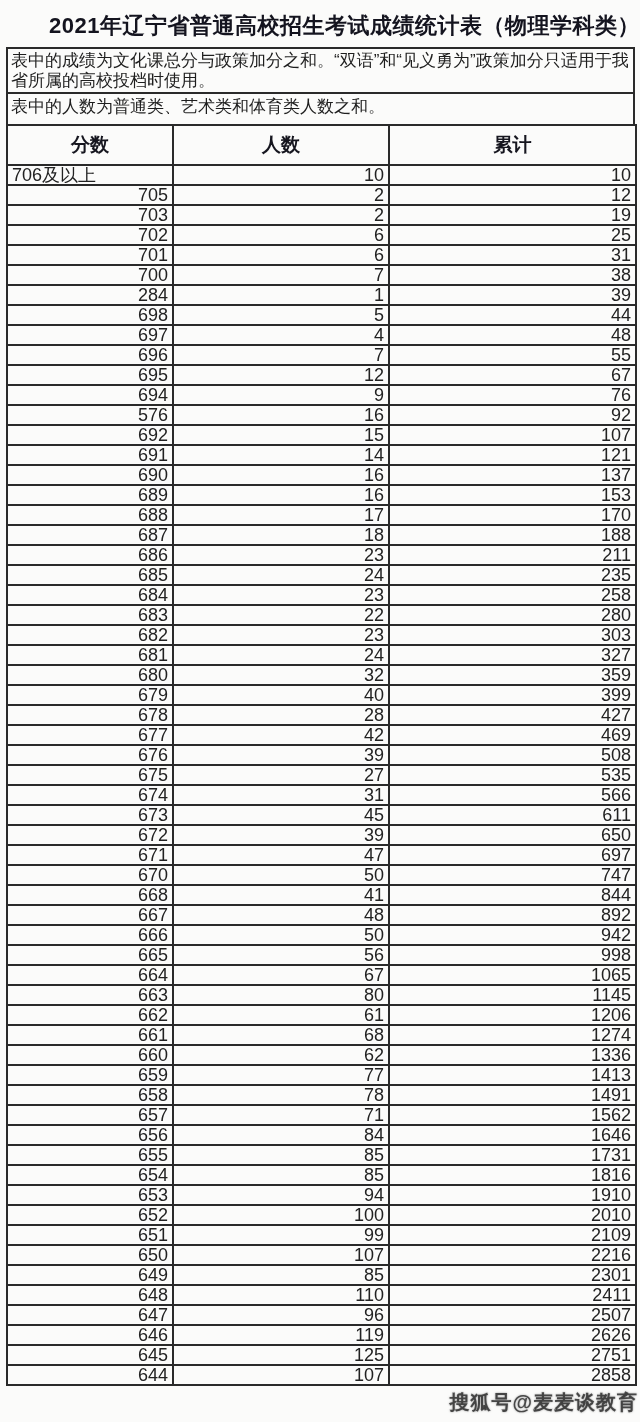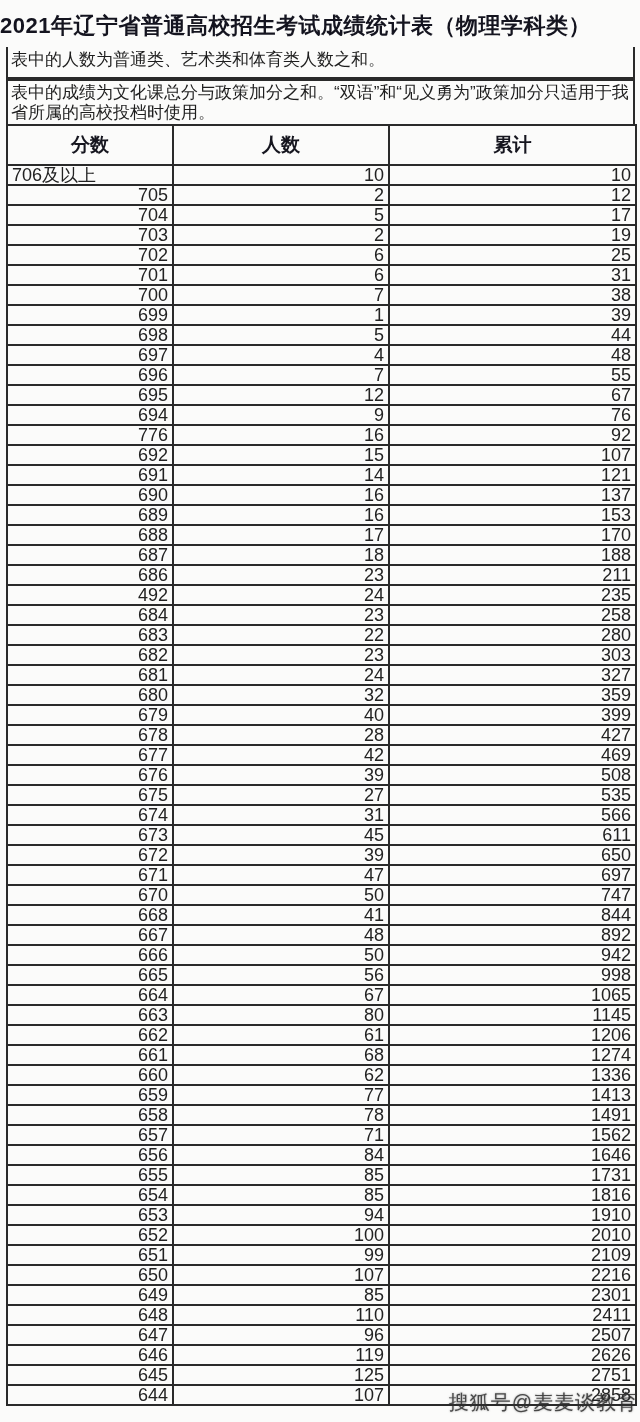--- a/index.html
+++ b/index.html
@@ -10,21 +10,21 @@
     width: 640px;
     height: 1422px;
     overflow: hidden;
     position: relative;
     background: #fbfbfa;
     font-family: "Liberation Sans", "DejaVu Sans", sans-serif;
     color: #1c1c1c;
   }
   .page-title {
     margin: 12px 0 0 0;
-    text-align: left;
+    text-align: right;
     font-size: 22px;
     font-weight: bold;
     color: #14141f;
     letter-spacing: 0.5px;
     line-height: 28px;
   }
   .doc {
     position: absolute;
     left: 6px;
     top: 47px;
@@ -77,37 +77,37 @@
   }
   table.score-table td.left {
     text-align: left;
     border-radius: 8px;
   }
   .watermark {
     position: absolute;
     top: 1389px;
     right: 2px;
     font-size: 20px;
-    font-weight: normal;
+    font-weight: bold;
     color: rgba(45, 45, 45, 0.82);
     letter-spacing: 1px;
     text-shadow: 0 0 2px rgba(60, 60, 60, 0.55);
     pointer-events: none;
   }
 </style>
 </head>
 <body>
 
 <h1 class="page-title">2021年辽宁省普通高校招生考试成绩统计表（物理学科类）</h1>
 
 <div class="doc">
 
+  <div class="note-box first">表中的成绩为文化课总分与政策加分之和。“双语”和“见义勇为”政策加分只适用于我省所属的高校投档时使用。</div>
+
   <div class="note-box second">表中的人数为普通类、艺术类和体育类人数之和。</div>
-
-  <div class="note-box first">表中的成绩为文化课总分与政策加分之和。“双语”和“见义勇为”政策加分只适用于我省所属的高校投档时使用。</div>
 
   <table class="score-table">
     <colgroup>
       <col style="width:166px">
       <col style="width:216px">
       <col style="width:247px">
     </colgroup>
     <thead>
       <tr>
         <th>分数</th>
@@ -120,46 +120,41 @@
           <td class="left">706及以上</td>
           <td>10</td>
           <td>10</td>
         </tr>
         <tr>
           <td>705</td>
           <td>2</td>
           <td>12</td>
         </tr>
         <tr>
-          <td>704</td>
-          <td>5</td>
-          <td>17</td>
-        </tr>
-        <tr>
           <td>703</td>
           <td>2</td>
           <td>19</td>
         </tr>
         <tr>
           <td>702</td>
           <td>6</td>
           <td>25</td>
         </tr>
         <tr>
           <td>701</td>
           <td>6</td>
           <td>31</td>
         </tr>
         <tr>
           <td>700</td>
           <td>7</td>
           <td>38</td>
         </tr>
         <tr>
-          <td>699</td>
+          <td>284</td>
           <td>1</td>
           <td>39</td>
         </tr>
         <tr>
           <td>698</td>
           <td>5</td>
           <td>44</td>
         </tr>
         <tr>
           <td>697</td>
@@ -175,21 +170,21 @@
           <td>695</td>
           <td>12</td>
           <td>67</td>
         </tr>
         <tr>
           <td>694</td>
           <td>9</td>
           <td>76</td>
         </tr>
         <tr>
-          <td>776</td>
+          <td>576</td>
           <td>16</td>
           <td>92</td>
         </tr>
         <tr>
           <td>692</td>
           <td>15</td>
           <td>107</td>
         </tr>
         <tr>
           <td>691</td>
@@ -215,21 +210,21 @@
           <td>687</td>
           <td>18</td>
           <td>188</td>
         </tr>
         <tr>
           <td>686</td>
           <td>23</td>
           <td>211</td>
         </tr>
         <tr>
-          <td>492</td>
+          <td>685</td>
           <td>24</td>
           <td>235</td>
         </tr>
         <tr>
           <td>684</td>
           <td>23</td>
           <td>258</td>
         </tr>
         <tr>
           <td>683</td>

